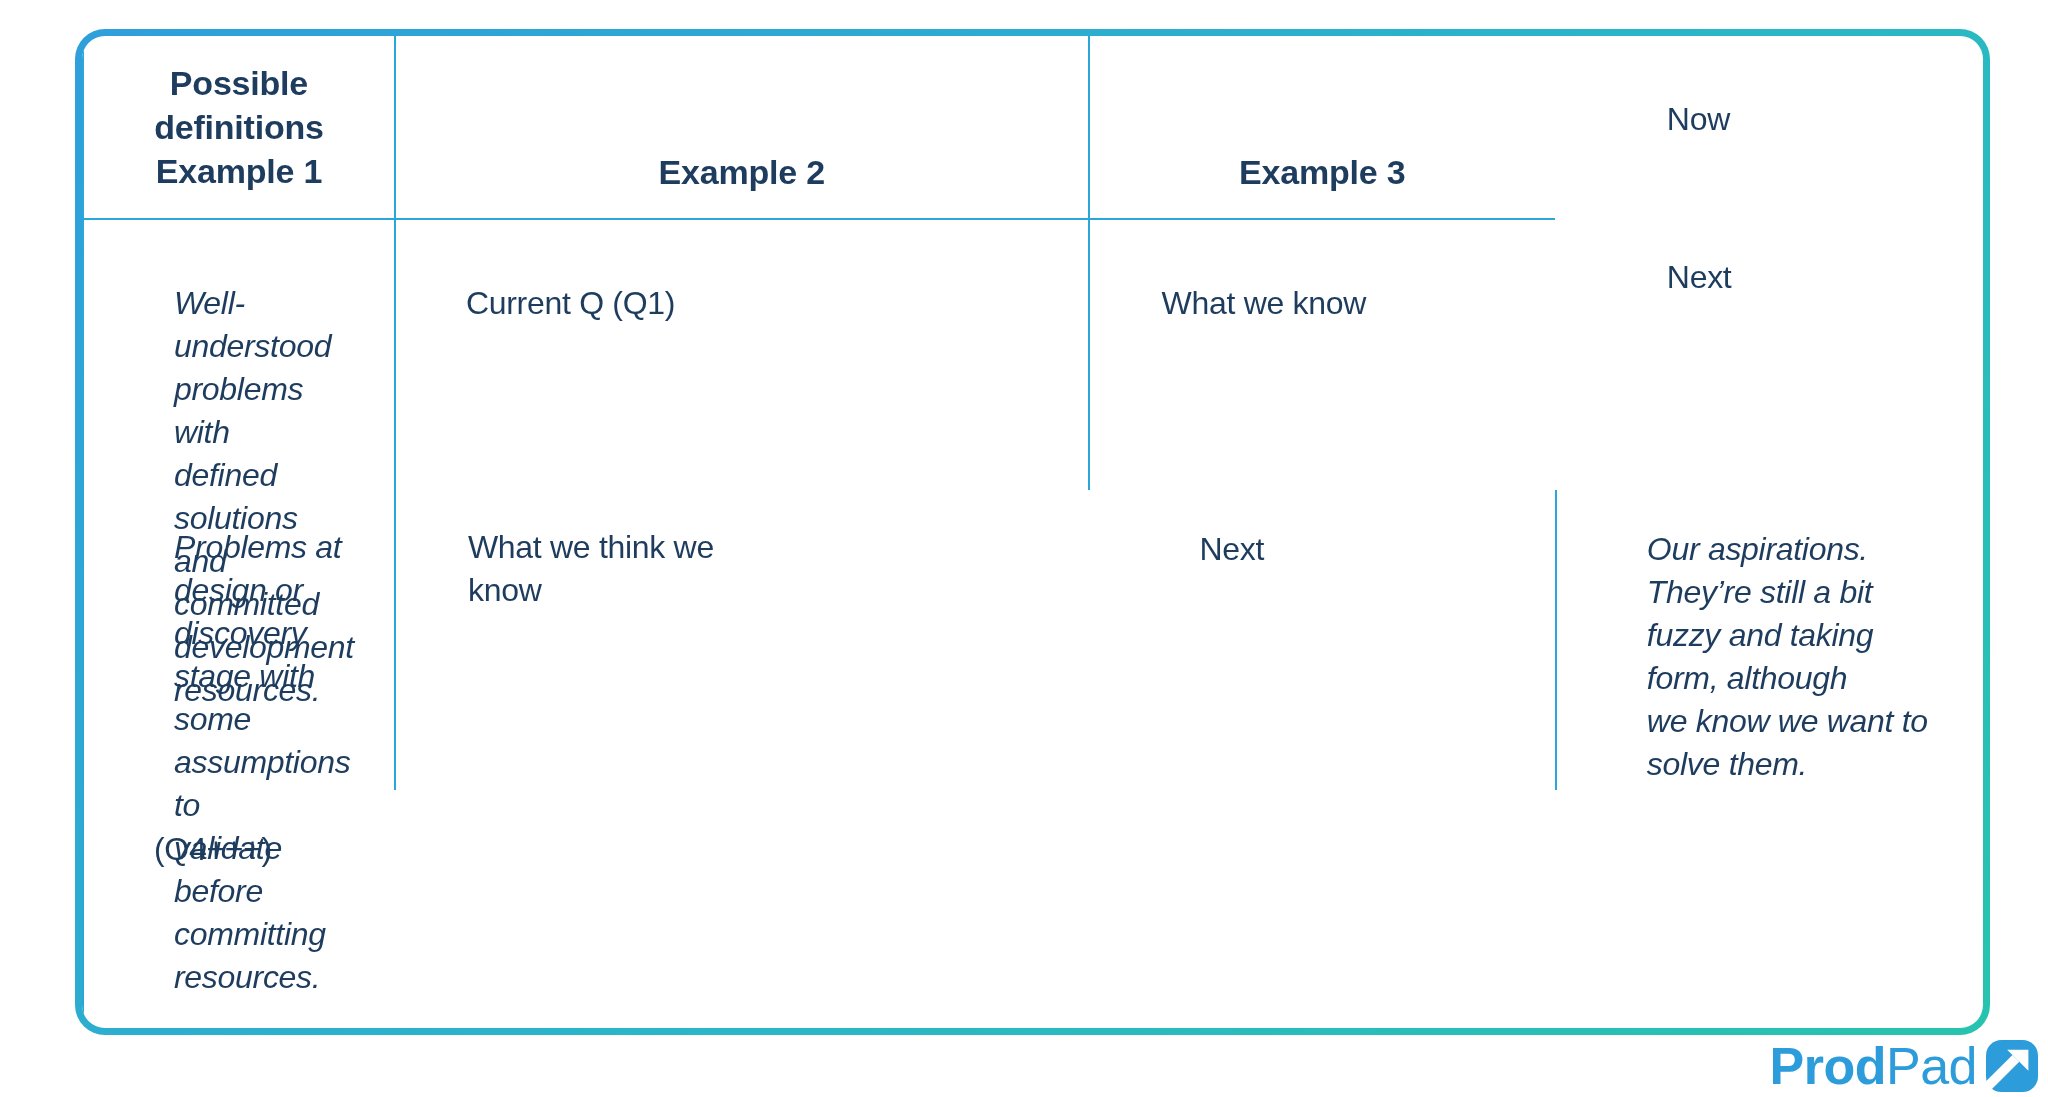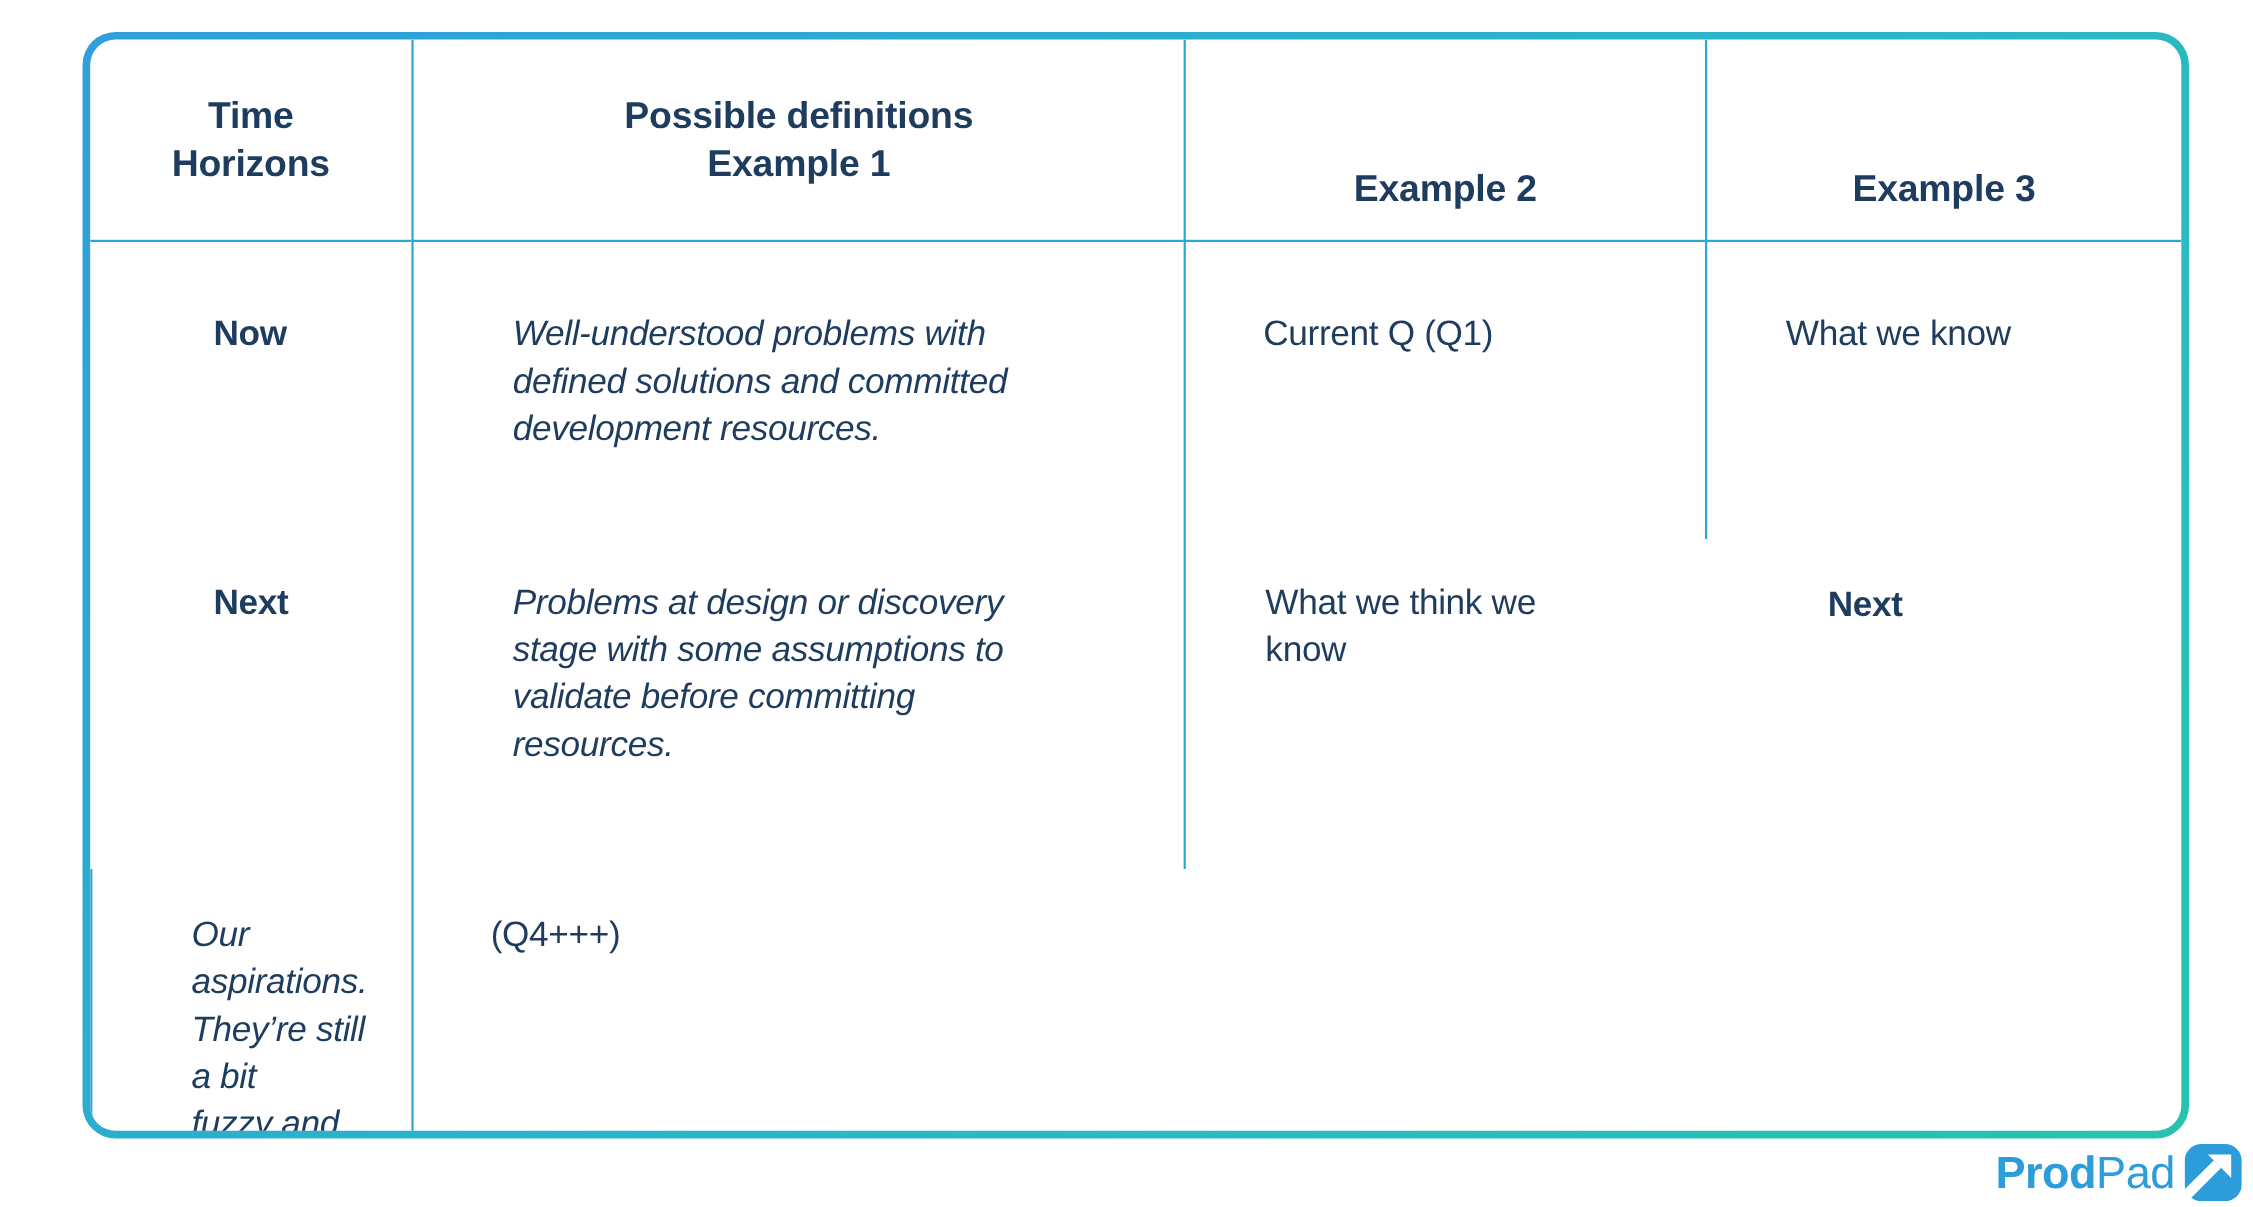--- a/index.html
+++ b/index.html
@@ -32,50 +32,48 @@
   .cell{white-space:pre-line;font-size:32px;line-height:43px;letter-spacing:-0.3px;}
   .bl{border-left:2px solid var(--divider);}
   .hb{border-bottom:2px solid var(--divider);}
 
   .header{
     display:flex;align-items:center;justify-content:center;text-align:center;
     font-weight:bold;font-size:34px;line-height:44px;letter-spacing:-0.2px;
   }
   .header.bottom-align{align-items:flex-end;padding-bottom:24px;}
 
-  .label-cell{font-weight:bold;padding-left:112px;}
+  .label-cell{font-weight:normal;padding-left:112px;}
   .body-cell{}
   .pad-c2{padding-left:90px;padding-right:40px;font-style:italic;}
   .pad-c3{padding-left:70px;padding-right:44px;}
   .pad-c4{padding-left:72px;padding-right:30px;}
   .row1{padding-top:62px;}
   .row2{padding-top:36px;}
   .row3{padding-top:38px;}
 
   
   .logo{
     position:absolute;right:10px;top:1038px;height:56px;
     display:flex;align-items:center;gap:9px;
   }
-  .logo-text{font-size:41px;letter-spacing:-0.5px;color:var(--logo-blue);line-height:56px;}
+  .logo-text{font-size:52px;letter-spacing:-0.5px;color:var(--logo-blue);line-height:56px;}
   .logo-text .prod{font-weight:bold;}
   .logo-text .pad{font-weight:normal;}
   .logo-icon{display:block;}
 </style>
 </head>
 <body>
 
 <div class="stage">
 
   <div class="frame">
     <div class="frame-inner">
       <div class="grid">
 
-        <div class="cell header hb">Time
-Horizons</div>
         <div class="cell header hb bl">Possible definitions
 Example 1</div>
         <div class="cell header hb bl bottom-align">Example 2</div>
         <div class="cell header hb bl bottom-align">Example 3</div>
 
         <div class="cell label-cell row1">Now</div>
         <div class="cell body-cell bl pad-c2 row1">Well-understood problems with
 defined solutions and committed
 development resources.</div>
         <div class="cell body-cell bl pad-c3 row1">Current Q (Q1)</div>

